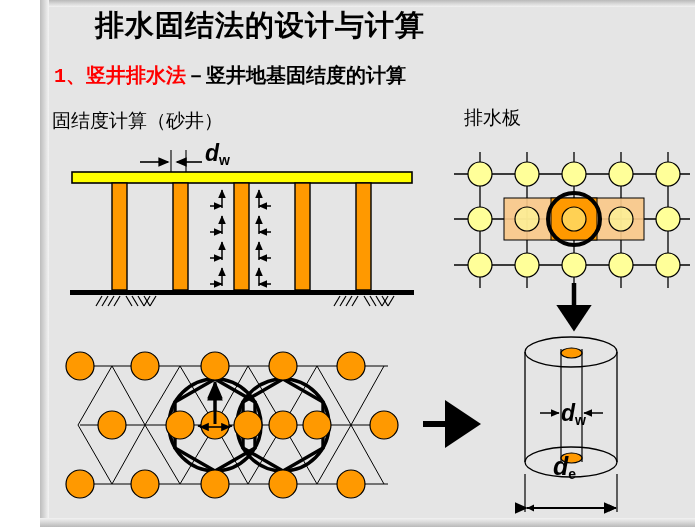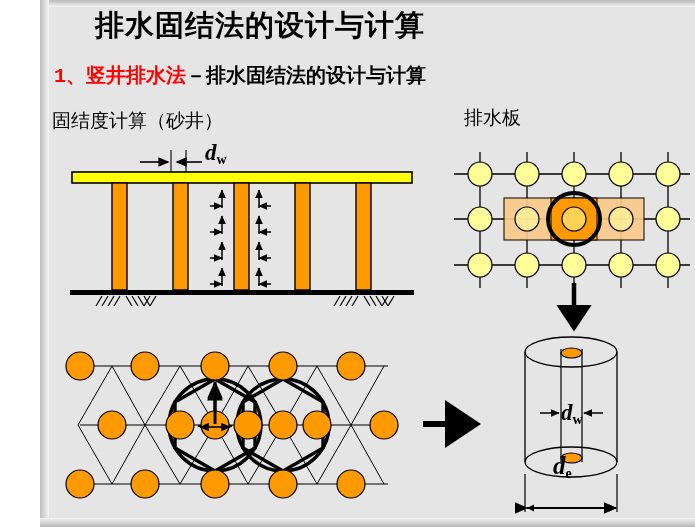--- a/index.html
+++ b/index.html
@@ -105,21 +105,21 @@
     font-style: italic;
   }
 
   
   .dw-label {
     position: absolute;
     font-size: 23px;
     font-weight: bold;
     font-style: italic;
     color: #000;
-    font-family: Liberation Serif, serif;
+    font-family: Liberation Sans, sans-serif;
   }
   .dw-label .s { font-size: 14px; font-style: normal; font-weight: bold; vertical-align: -0.3em; }
 
   svg { display:block; }
   .svg-layer { position: absolute; left: 0; top: 0; }
 
   .pagenum {
     position: absolute;
     right: 22px; bottom: 14px;
     font-size: 16px;
@@ -133,21 +133,21 @@
 <div id="slide">
 
   <div class="frame-top"></div>
   <div class="frame-left"></div>
   <div class="frame-right"></div>
   <div class="frame-bottom"></div>
 
   <div class="title">排水固结法的设计与计算</div>
 
   <div class="subtitle">
-    <span class="red">1、竖井排水法</span><span class="blk">－排水固结法的设计与计算</span>
+    <span class="red">1、竖井排水法</span><span class="blk">－竖井地基固结度的计算</span>
   </div>
 
   <div class="label-sand">固结度计算（砂井）</div>
 
   <div class="label-board">排水板</div>
 
 
   <svg class="svg-layer" width="695" height="527" style="pointer-events:none">
     <defs>
       <marker id="ah" markerWidth="7" markerHeight="7" refX="6" refY="3" orient="auto">

